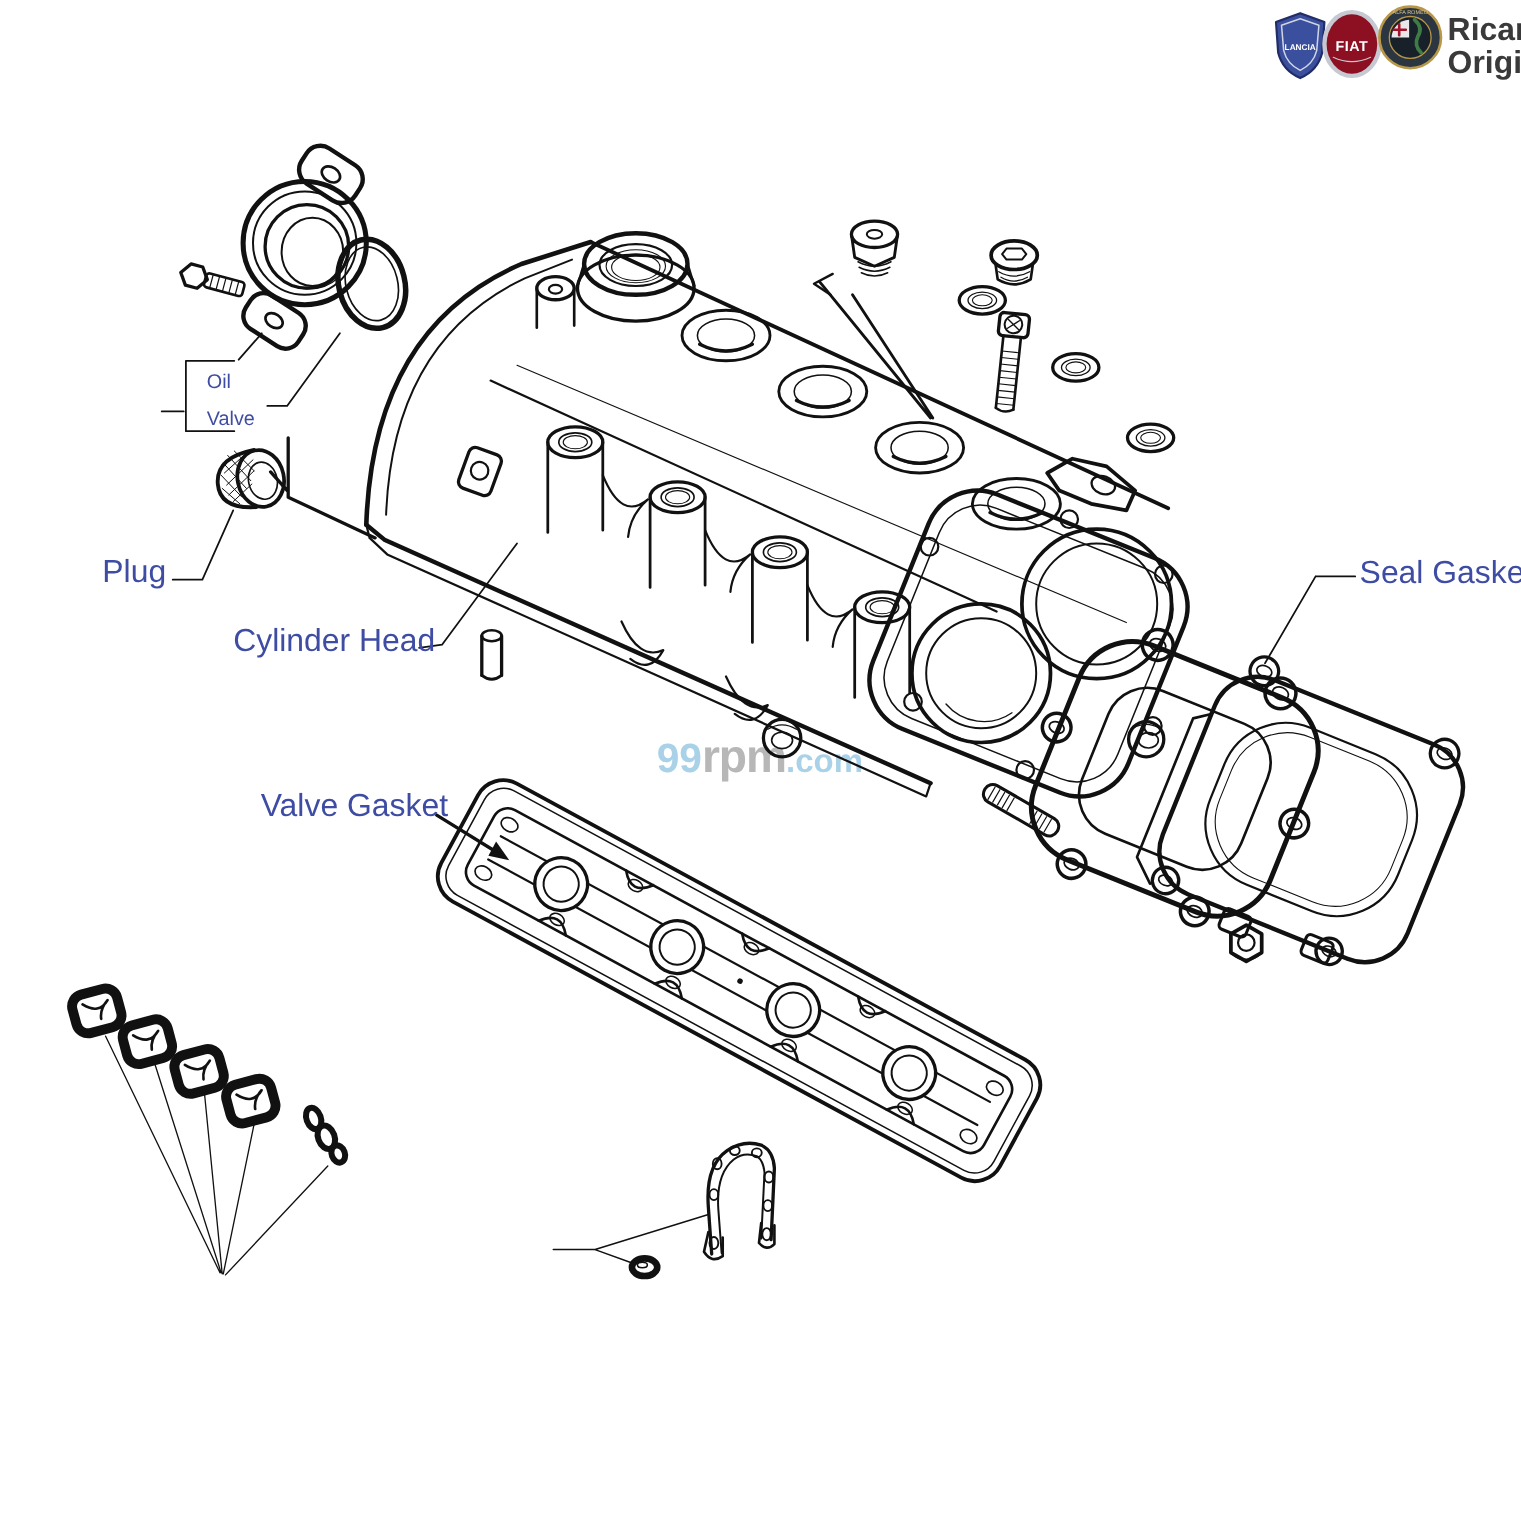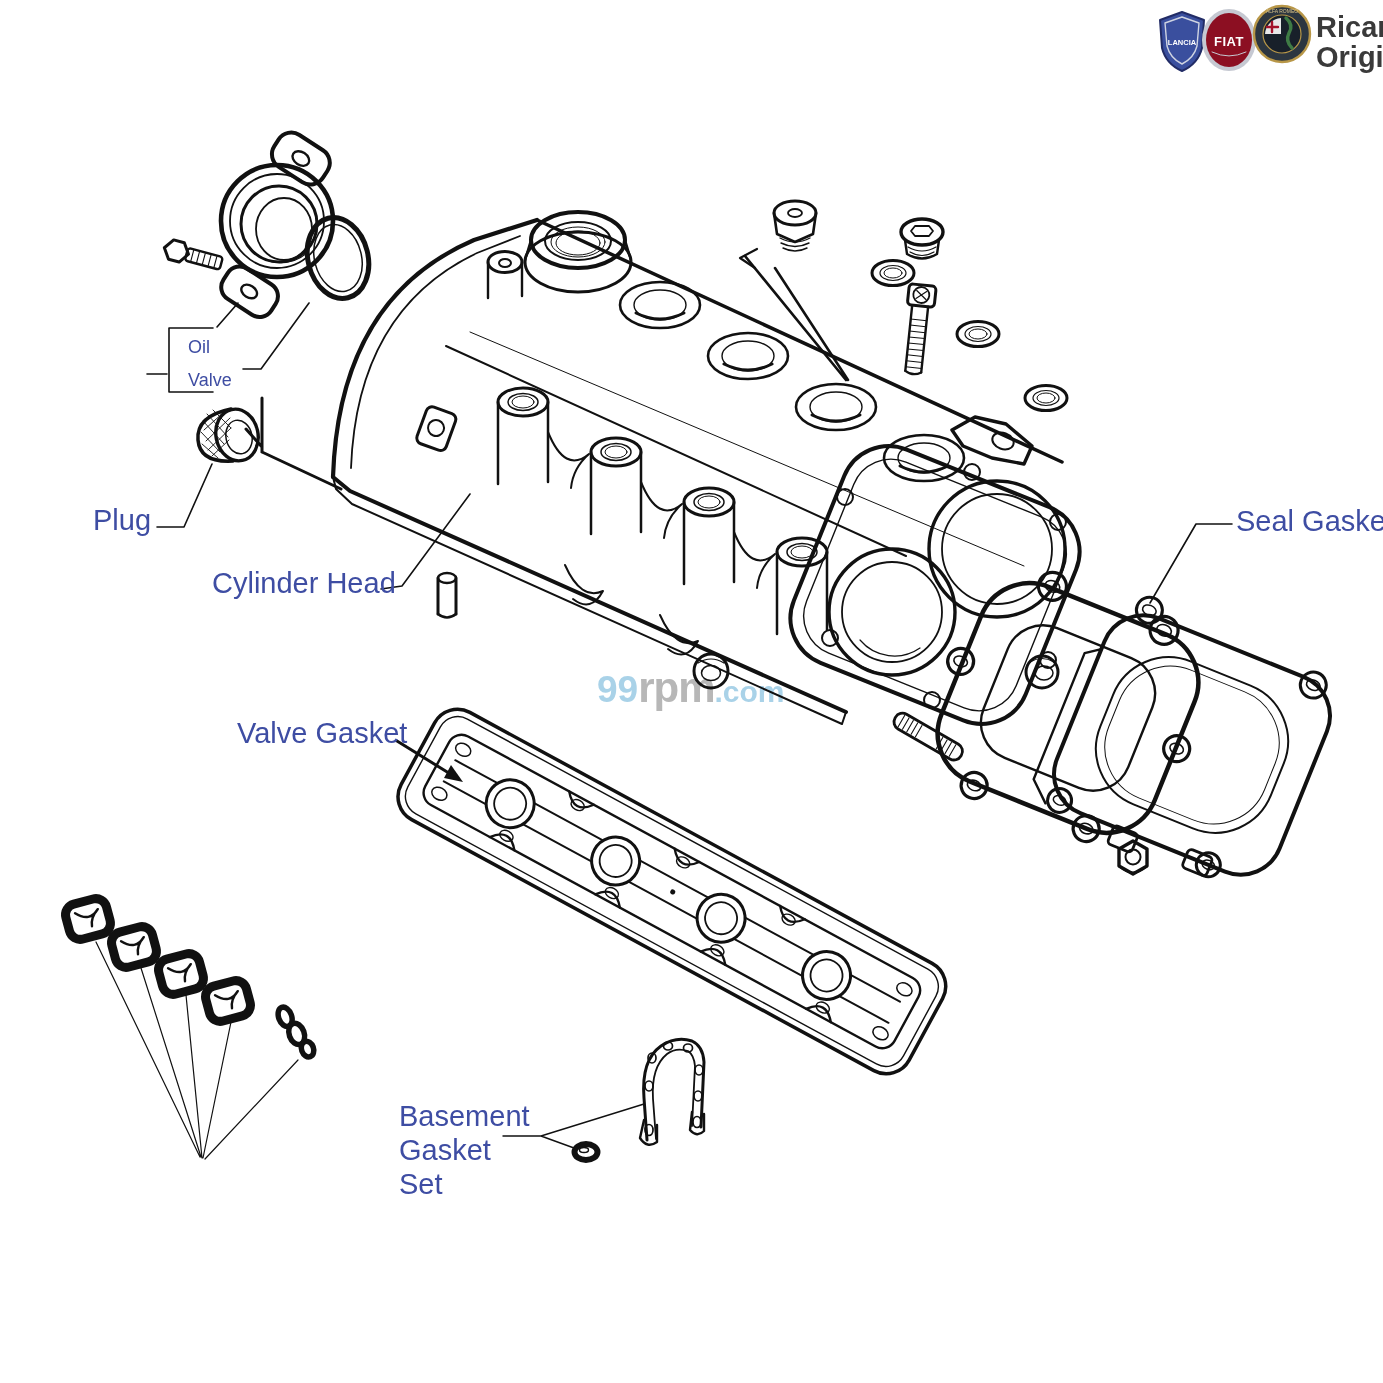--- a/index.html
+++ b/index.html
@@ -423,25 +423,20 @@
   </svg>
 
   <div class="lbl small" style="left:188px;top:331px;">
     <div>Oil</div>
     <div>Valve</div>
   </div>
   <div class="lbl" style="left:93px;top:502px;">Plug</div>
   <div class="lbl" style="left:212px;top:565px;">Cylinder Head</div>
   <div class="lbl" style="left:237px;top:715px;">Valve Gasket</div>
   <div class="lbl" style="left:1236px;top:503px;">Seal Gasket</div>
-  <div class="lbl" style="left:399px;top:1099px;line-height:34px;">
-    <div>Basement</div>
-    <div>Gasket</div>
-    <div>Set</div>
-  </div>
 
   <div class="brand" style="left:1312px;">
     <div class="brand-name">
       <div>Ricambi</div>
       <div>Originali</div>
     </div>
   </div>
 
 </div>
 

